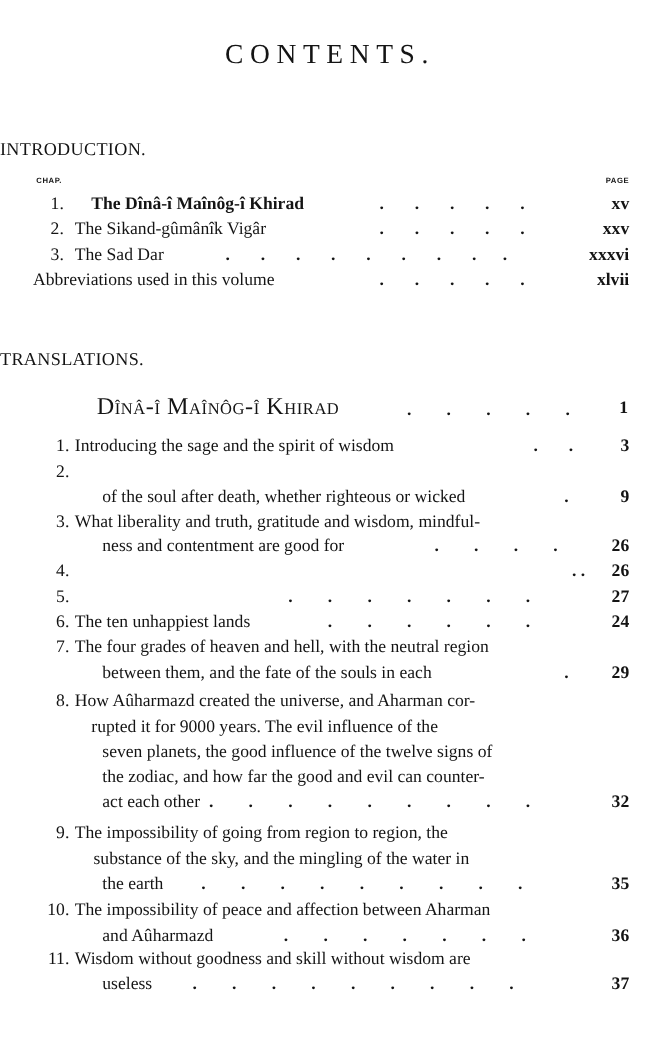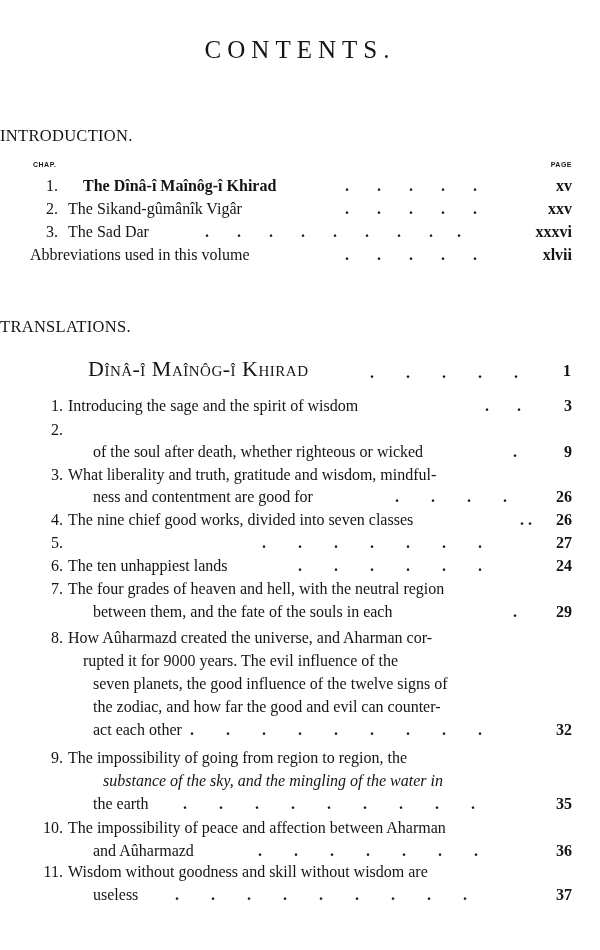--- a/index.html
+++ b/index.html
@@ -97,21 +97,20 @@
     <span class="txt" style="left:68px;">What liberality and truth, gratitude and wisdom, mindful-</span>
   </div>
   <div class="row" style="top:486px;">
     <span class="txt" style="left:93px;">ness and contentment are good for</span>
     <span class="dot" style="left:395px;">.&nbsp;&nbsp;&nbsp;&nbsp;&nbsp;&nbsp;&nbsp;&nbsp;.&nbsp;&nbsp;&nbsp;&nbsp;&nbsp;&nbsp;&nbsp;&nbsp;.&nbsp;&nbsp;&nbsp;&nbsp;&nbsp;&nbsp;&nbsp;&nbsp;.</span>
     <span class="page-no">26</span>
   </div>
 
   <div class="row" style="top:509px;">
     <span class="num" style="left:30px; width:33px;">4.</span>
-    <span class="txt" style="left:68px;">The nine chief good works, divided into seven classes</span>
     <span class="dot" style="left:520px;">. .</span>
     <span class="page-no">26</span>
   </div>
 
   <div class="row" style="top:532px;">
     <span class="num" style="left:30px; width:33px;">5.</span>
     <span class="dot" style="left:262px;">.&nbsp;&nbsp;&nbsp;&nbsp;&nbsp;&nbsp;&nbsp;&nbsp;.&nbsp;&nbsp;&nbsp;&nbsp;&nbsp;&nbsp;&nbsp;&nbsp;.&nbsp;&nbsp;&nbsp;&nbsp;&nbsp;&nbsp;&nbsp;&nbsp;.&nbsp;&nbsp;&nbsp;&nbsp;&nbsp;&nbsp;&nbsp;&nbsp;.&nbsp;&nbsp;&nbsp;&nbsp;&nbsp;&nbsp;&nbsp;&nbsp;.&nbsp;&nbsp;&nbsp;&nbsp;&nbsp;&nbsp;&nbsp;&nbsp;.</span>
     <span class="page-no">27</span>
   </div>
 
@@ -149,21 +148,21 @@
     <span class="txt" style="left:93px;">act each other</span>
     <span class="dot" style="left:190px;">.&nbsp;&nbsp;&nbsp;&nbsp;&nbsp;&nbsp;&nbsp;&nbsp;.&nbsp;&nbsp;&nbsp;&nbsp;&nbsp;&nbsp;&nbsp;&nbsp;.&nbsp;&nbsp;&nbsp;&nbsp;&nbsp;&nbsp;&nbsp;&nbsp;.&nbsp;&nbsp;&nbsp;&nbsp;&nbsp;&nbsp;&nbsp;&nbsp;.&nbsp;&nbsp;&nbsp;&nbsp;&nbsp;&nbsp;&nbsp;&nbsp;.&nbsp;&nbsp;&nbsp;&nbsp;&nbsp;&nbsp;&nbsp;&nbsp;.&nbsp;&nbsp;&nbsp;&nbsp;&nbsp;&nbsp;&nbsp;&nbsp;.&nbsp;&nbsp;&nbsp;&nbsp;&nbsp;&nbsp;&nbsp;&nbsp;.</span>
     <span class="page-no">32</span>
   </div>
 
   <div class="row" style="top:747px;">
     <span class="num" style="left:30px; width:33px;">9.</span>
     <span class="txt" style="left:68px;">The impossibility of going from region to region, the</span>
   </div>
   <div class="row" style="top:770px;">
-    <span class="txt" style="left:103px;font-style:italic;">substance of the sky, and the mingling of the water in</span>
+    <span class="txt" style="left:85px;">substance of the sky, and the mingling of the water in</span>
   </div>
   <div class="row" style="top:793px;">
     <span class="txt" style="left:93px;">the earth</span>
     <span class="dot" style="left:183px;">.&nbsp;&nbsp;&nbsp;&nbsp;&nbsp;&nbsp;&nbsp;&nbsp;.&nbsp;&nbsp;&nbsp;&nbsp;&nbsp;&nbsp;&nbsp;&nbsp;.&nbsp;&nbsp;&nbsp;&nbsp;&nbsp;&nbsp;&nbsp;&nbsp;.&nbsp;&nbsp;&nbsp;&nbsp;&nbsp;&nbsp;&nbsp;&nbsp;.&nbsp;&nbsp;&nbsp;&nbsp;&nbsp;&nbsp;&nbsp;&nbsp;.&nbsp;&nbsp;&nbsp;&nbsp;&nbsp;&nbsp;&nbsp;&nbsp;.&nbsp;&nbsp;&nbsp;&nbsp;&nbsp;&nbsp;&nbsp;&nbsp;.&nbsp;&nbsp;&nbsp;&nbsp;&nbsp;&nbsp;&nbsp;&nbsp;.</span>
     <span class="page-no">35</span>
   </div>
 
   <div class="row" style="top:817px;">
     <span class="num" style="left:30px; width:33px;">10.</span>
     <span class="txt" style="left:68px;">The impossibility of peace and affection between Aharman</span>

